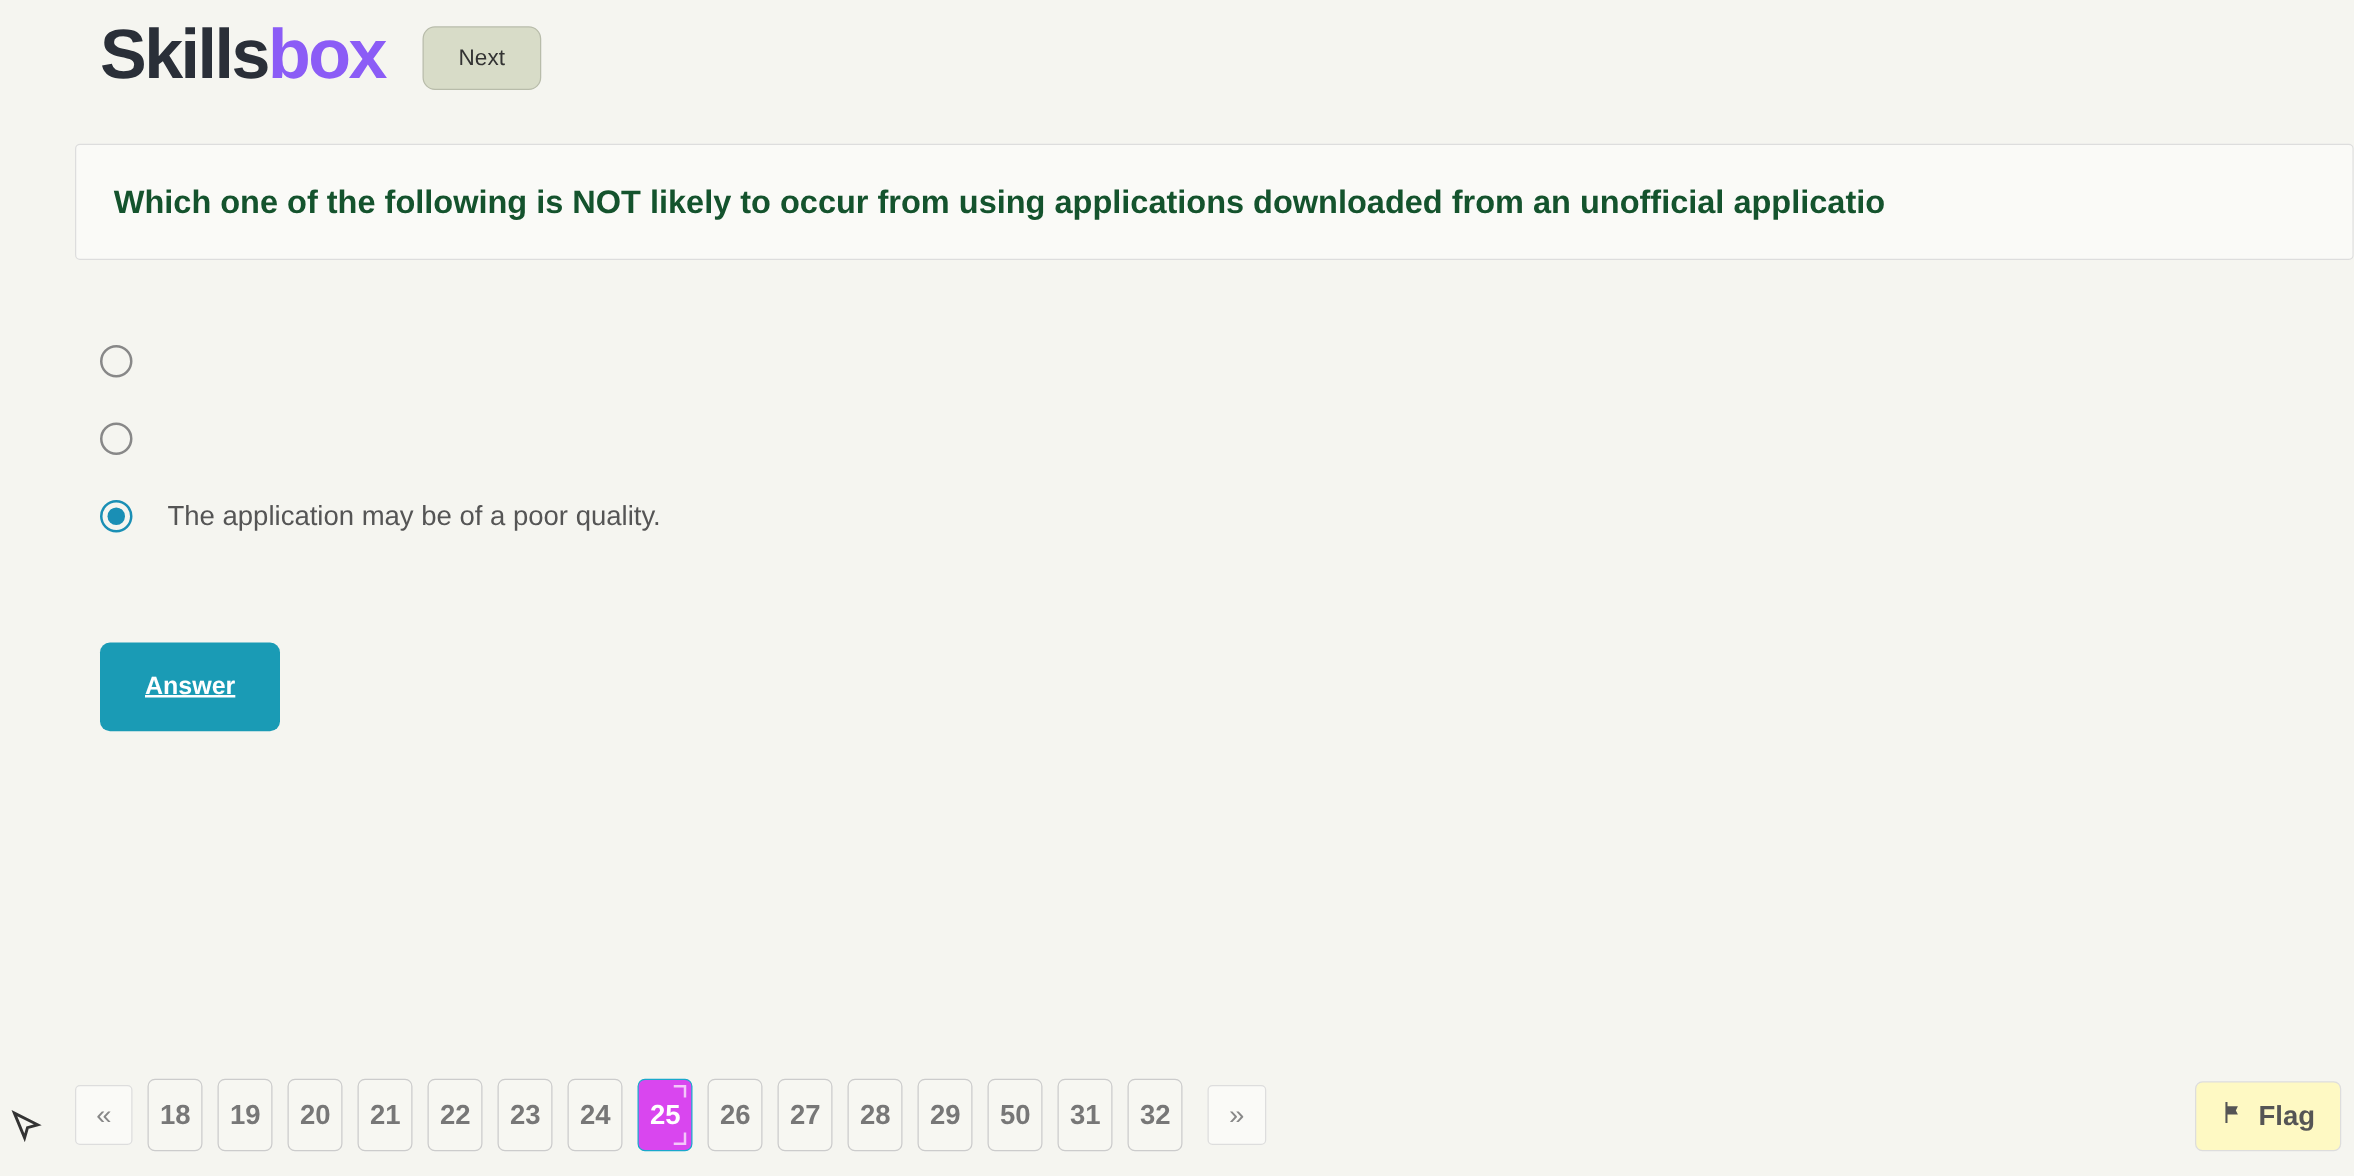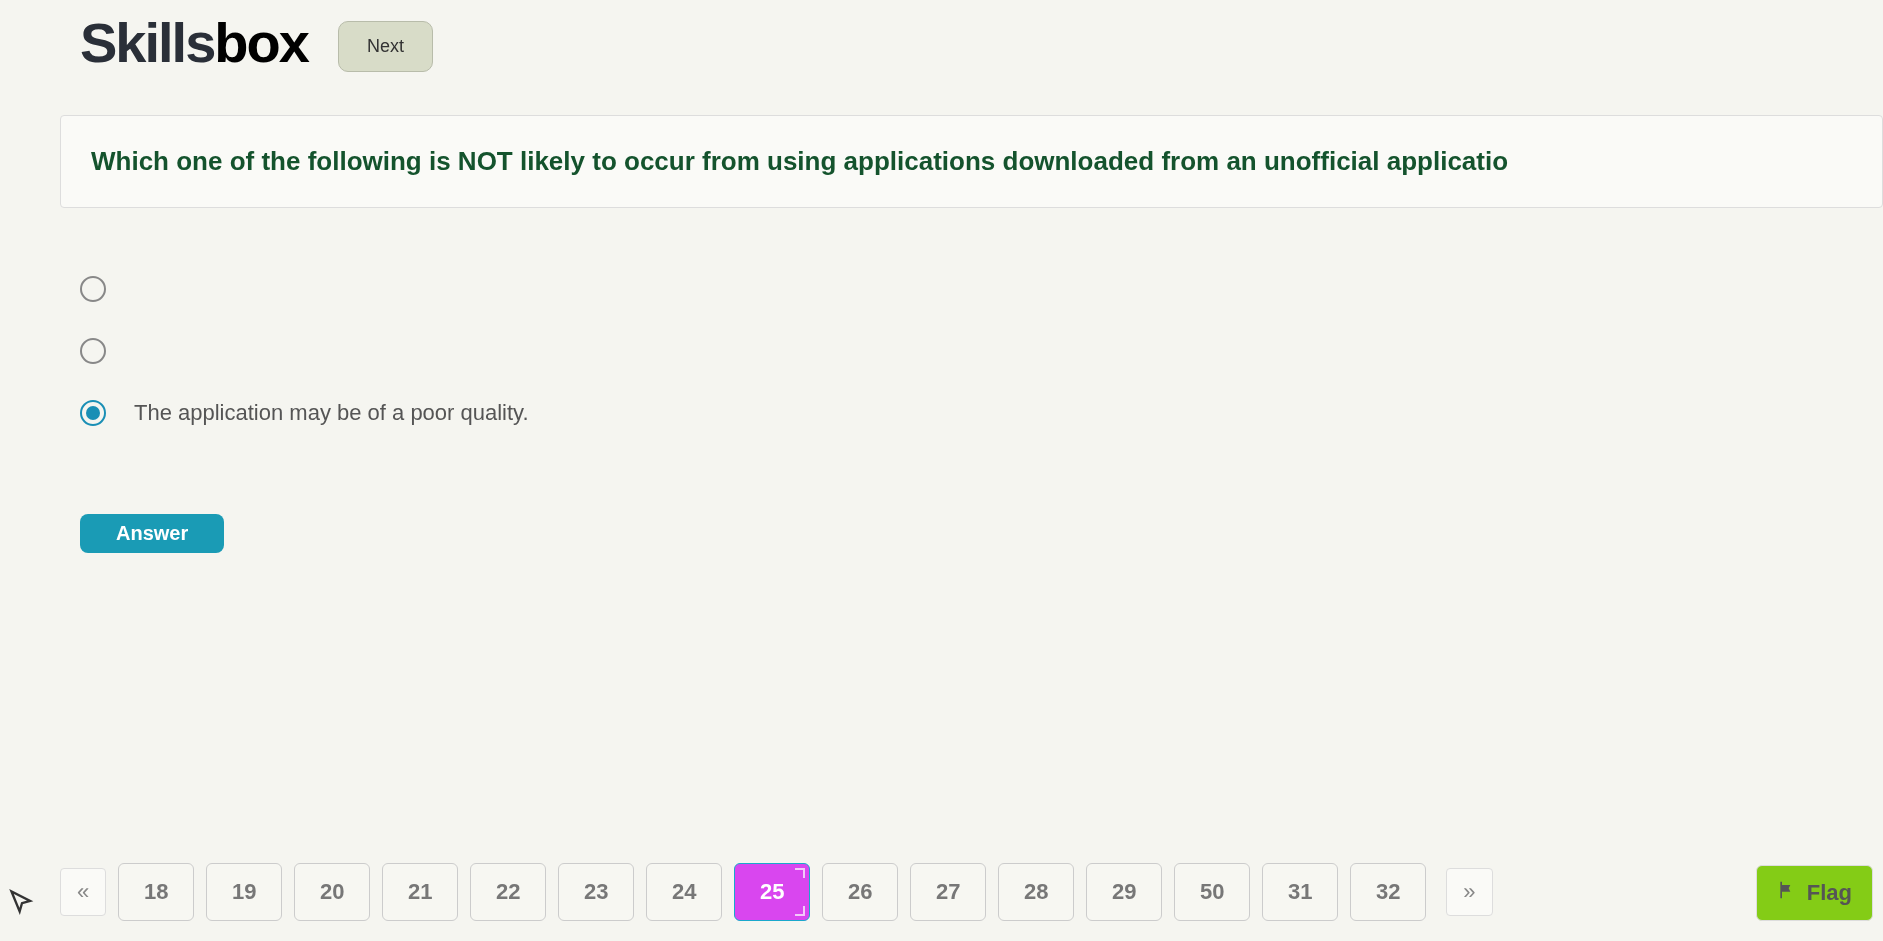--- a/index.html
+++ b/index.html
@@ -23,21 +23,21 @@
       gap: 30px;
     }
     .logo {
       font-size: 56px;
       font-weight: 900;
       color: #2a2f38;
       letter-spacing: -2px;
       font-family: Arial Black, Arial, sans-serif;
     }
     .logo .box-part {
-      color: #000000;
+      color: #8b5cf6;
     }
     .next-button {
       background: #d8dcc8;
       border: 1px solid #b8bcaa;
       border-radius: 10px;
       padding: 14px 28px;
       font-size: 18px;
       font-weight: normal;
       color: #333;
       cursor: pointer;
@@ -91,45 +91,46 @@
       font-size: 22px;
       color: #555;
       font-weight: 500;
     }
     .answer-button {
       margin: 30px 0 0 80px;
       background: #1a9bb5;
       color: #fff;
       border: none;
       border-radius: 8px;
-      padding: 8px 36px;
+      padding: 24px 36px;
       font-size: 20px;
       font-weight: bold;
       cursor: pointer;
+      text-decoration: underline;
     }
     .pagination {
       position: absolute;
       bottom: 20px;
       left: 60px;
       right: 60px;
       display: flex;
       align-items: center;
       gap: 12px;
     }
     .page-prev {
       font-size: 22px;
       color: #888;
       padding: 10px 16px;
       cursor: pointer;
       border: 1px solid #ddd;
       border-radius: 4px;
       background: #fafaf7;
     }
     .page-btn {
-      width: 76px;
+      width: 44px;
       height: 58px;
       border: 1px solid #ccc;
       border-radius: 6px;
       background: #f7f7f2;
       color: #777;
       font-size: 22px;
       font-weight: 600;
       display: flex;
       align-items: center;
       justify-content: center;
@@ -174,21 +175,21 @@
     .flag-area {
       position: absolute;
       bottom: 20px;
       right: 10px;
       display: flex;
       align-items: center;
       gap: 10px;
       border: 1px solid #ddd;
       border-radius: 6px;
       padding: 14px 20px;
-      background: #84cc16;
+      background: #fef9c3;
       font-size: 22px;
       color: #555;
       font-weight: 600;
     }
     .flag-icon {
       width: 20px;
       height: 20px;
     }
     .cursor {
       position: absolute;

